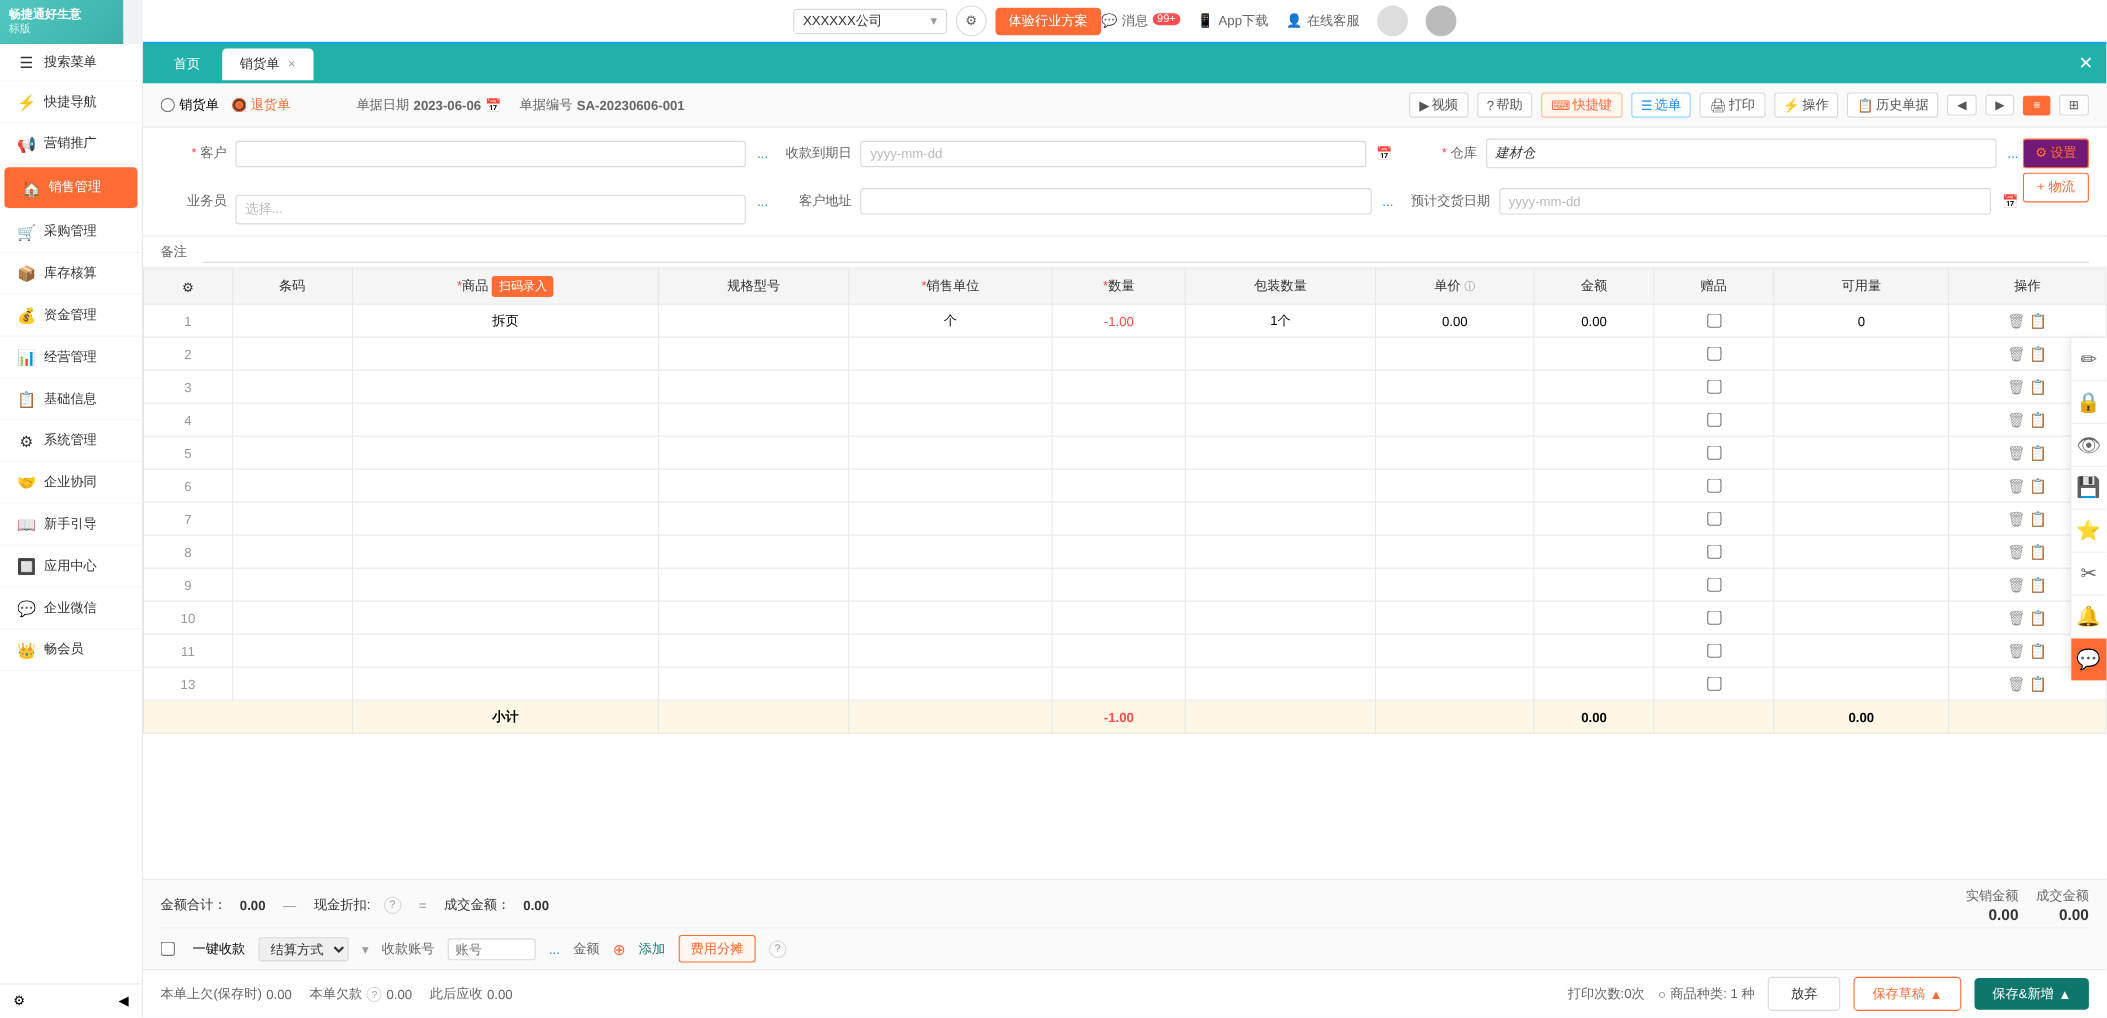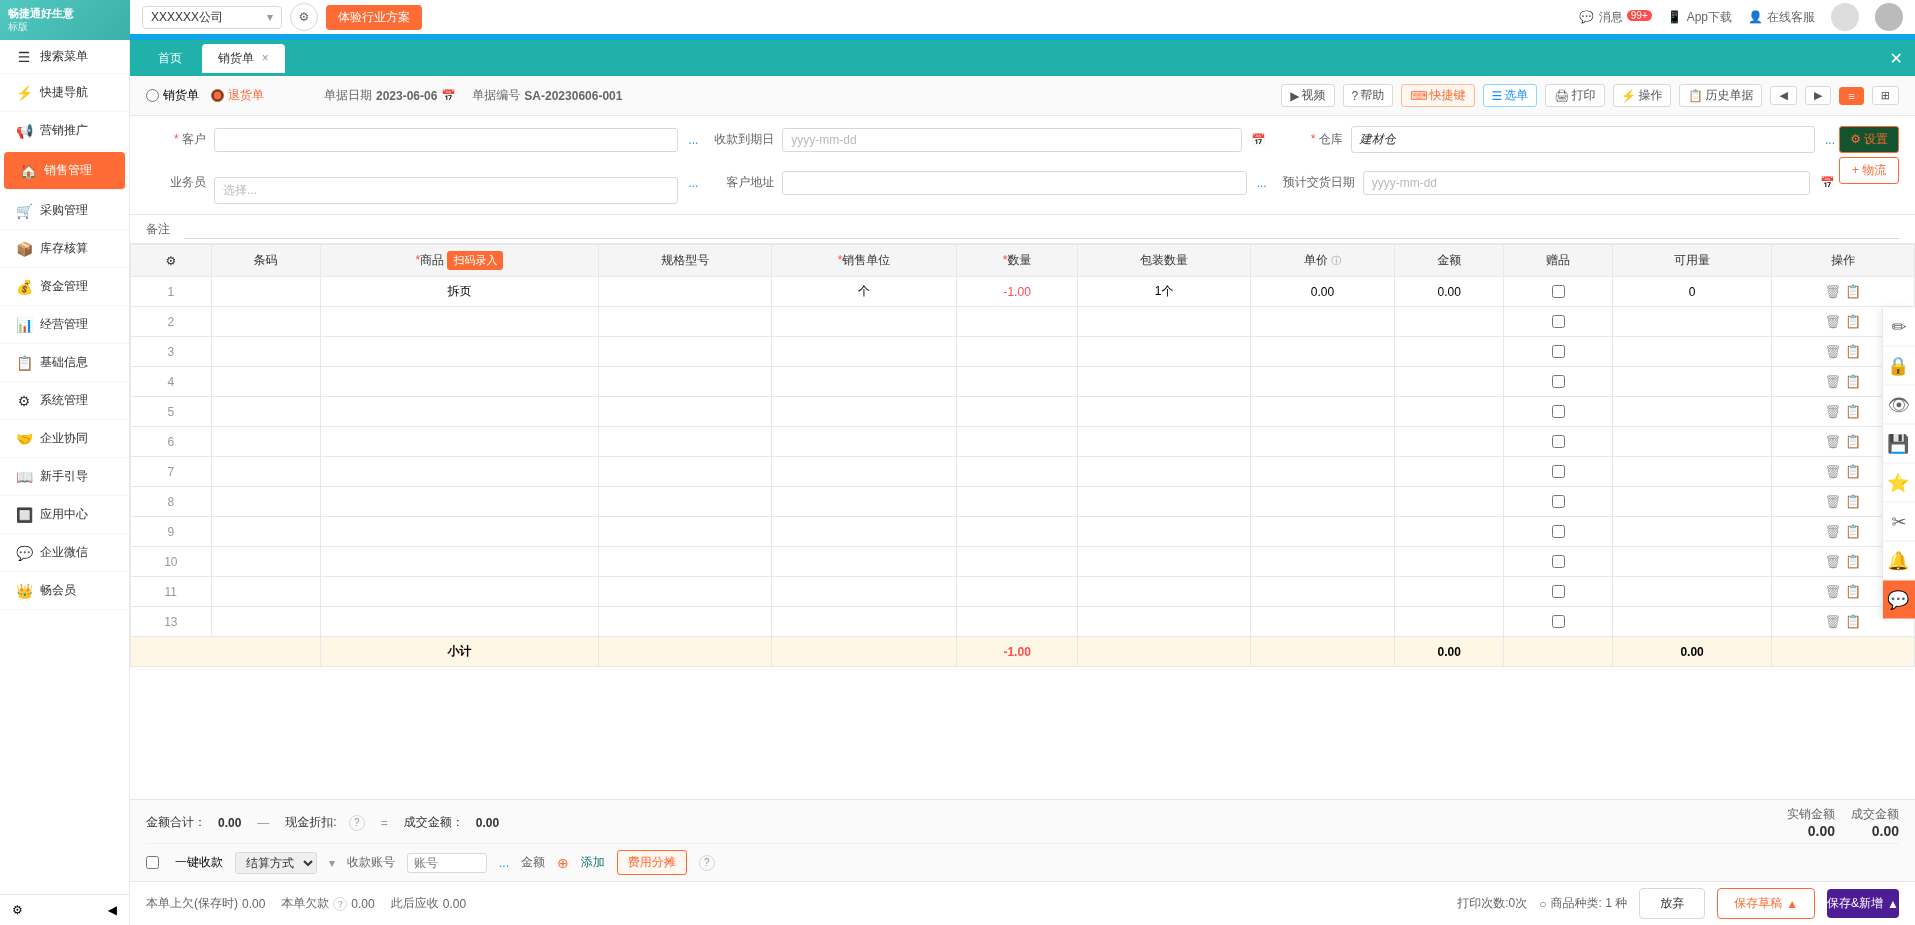--- a/index.html
+++ b/index.html
@@ -5,22 +5,22 @@
     * { box-sizing: border-box; margin: 0; padding: 0; font-family: 'Microsoft YaHei', Arial, sans-serif; font-size: 12px; }
     body { background: #f0f2f5; overflow: hidden; }
 
     
     .top-header {
       height: 40px;
       background: #fff;
       display: flex;
       align-items: center;
       padding: 4px 12px;
-      border-bottom: 6px solid #0ea5e9;
-      justify-content: space-between;
+      border-bottom: 2px solid #0ea5e9;
+      justify-content: center;
     }
     .top-header-left { display: flex; align-items: center; gap: 8px; }
     .company-selector {
       display: flex; align-items: center; gap: 4px;
       border: 1px solid #d9d9d9; border-radius: 4px;
       padding: 2px 8px; cursor: pointer; min-width: 140px;
     }
     .company-selector span { color: #333; }
     .gear-btn {
       width: 28px; height: 28px; border-radius: 50%;
@@ -31,21 +31,21 @@
       background: #ff6b35; color: #fff; border: none; border-radius: 4px;
       padding: 4px 12px; cursor: pointer; font-size: 12px;
     }
     .top-header-right { display: flex; align-items: center; gap: 16px; }
     .header-action { display: flex; align-items: center; gap: 4px; cursor: pointer; color: #666; font-size: 12px; }
     .badge { background: #ff4d4f; color: #fff; border-radius: 10px; padding: 0 4px; font-size: 10px; position: relative; top: -2px; }
     .avatar { width: 28px; height: 28px; border-radius: 50%; background: #ddd; }
 
     
     .brand-area {
-      position: absolute; left: 0; top: 0; width: 130px; height: 40px;
+      position: absolute; left: 0; top: 0; width: 112px; height: 40px;
       background: linear-gradient(135deg, #52c8c0, #3ab0a8);
       display: flex; align-items: center; padding: 0 8px; gap: 4px;
     }
     .brand-logo { color: #fff; font-size: 10px; line-height: 1.2; }
 
     
     .sidebar {
       position: fixed; left: 0; top: 40px; width: 130px;
       background: #fff; border-right: 1px solid #e8e8e8;
       height: calc(100vh - 40px); overflow-y: auto;
@@ -189,22 +189,22 @@
     .discard-btn {
       border: 1px solid #d9d9d9; background: #fff; border-radius: 4px;
       padding: 6px 20px; cursor: pointer; color: #333;
     }
     .save-draft-btn {
       border: 1px solid #ff6b35; background: #fff; color: #ff6b35;
       border-radius: 4px; padding: 6px 16px; cursor: pointer;
       display: flex; align-items: center; gap: 4px;
     }
     .save-new-btn {
-      background: #4c1d95; color: #fff; border: none; border-radius: 4px;
-      padding: 6px 0; cursor: pointer;
+      background: #0f766e; color: #fff; border: none; border-radius: 4px;
+      padding: 6px 16px; cursor: pointer;
       display: flex; align-items: center; gap: 4px; text-align: center;
     }
 
     
     .right-float {
       position: fixed; right: 0; top: 50%;
       transform: translateY(-50%);
       display: flex; flex-direction: column;
       background: #fff; border-left: 1px solid #e8e8e8;
       box-shadow: -2px 0 8px rgba(0,0,0,0.08);
@@ -437,21 +437,21 @@
         <div class="field-row">
           <span class="field-label">预计交货日期</span>
           <div class="field-input empty" style="flex:1;min-height:24px;">
             <span style="color:#bbb;">yyyy-mm-dd</span>
           </div>
           <span class="field-calendar">📅</span>
         </div>
       </div>
 
       <div style="position:absolute;right:16px;top:10px;display:flex;flex-direction:column;gap:4px;">
-        <button class="side-btn" style="background:#14532d;color:#ff6b35;border:1px solid #ff6b35;">
+        <button class="side-btn" style="background:#701a75;color:#ff6b35;border:1px solid #ff6b35;">
           <span>⚙</span>
           <span>设置</span>
         </button>
         <button class="side-btn" style="background:#fff;color:#ff6b35;border:1px solid #ff6b35;">
           <span>+ 物流</span>
         </button>
       </div>
     </div>
 
     <div class="note-row">

